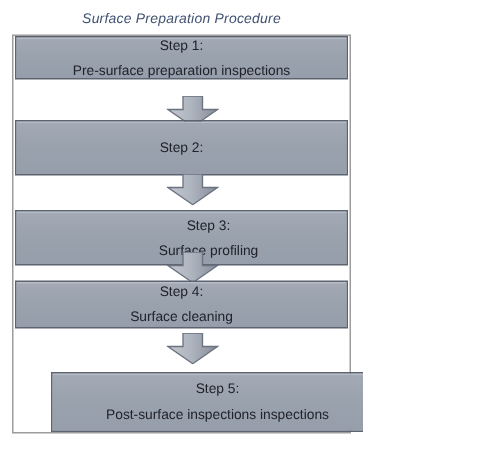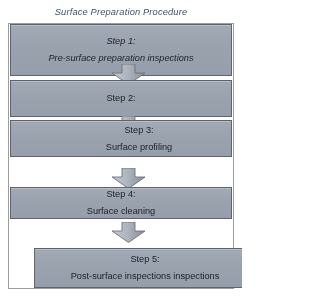--- a/index.html
+++ b/index.html
@@ -84,23 +84,23 @@
   .step-desc {
     font-size: 9.2px;
     line-height: 13px;
     color: #20232a;
     text-align: center;
     white-space: nowrap;
     margin-top: 4px;
   }
 
   
-  .box-1 { top: 0px;   height: 52px; font-style: italic; }
+  .box-1 { top: 0px;   height: 29px; }
   .box-2 { top: 56px;  height: 37px; }
-  .box-3 { top: 96px; height: 37px; padding-left: 36px; }
+  .box-3 { top: 116px; height: 37px; padding-left: 36px; }
   .box-4 { top: 163px; height: 32px; }
   .box-5 { top: 224px; height: 40px; margin-left: 24px; }
 
   
   .arrow {
     position: absolute;
     left: 101px;
     width: 35px;
     height: 21px;
   }

